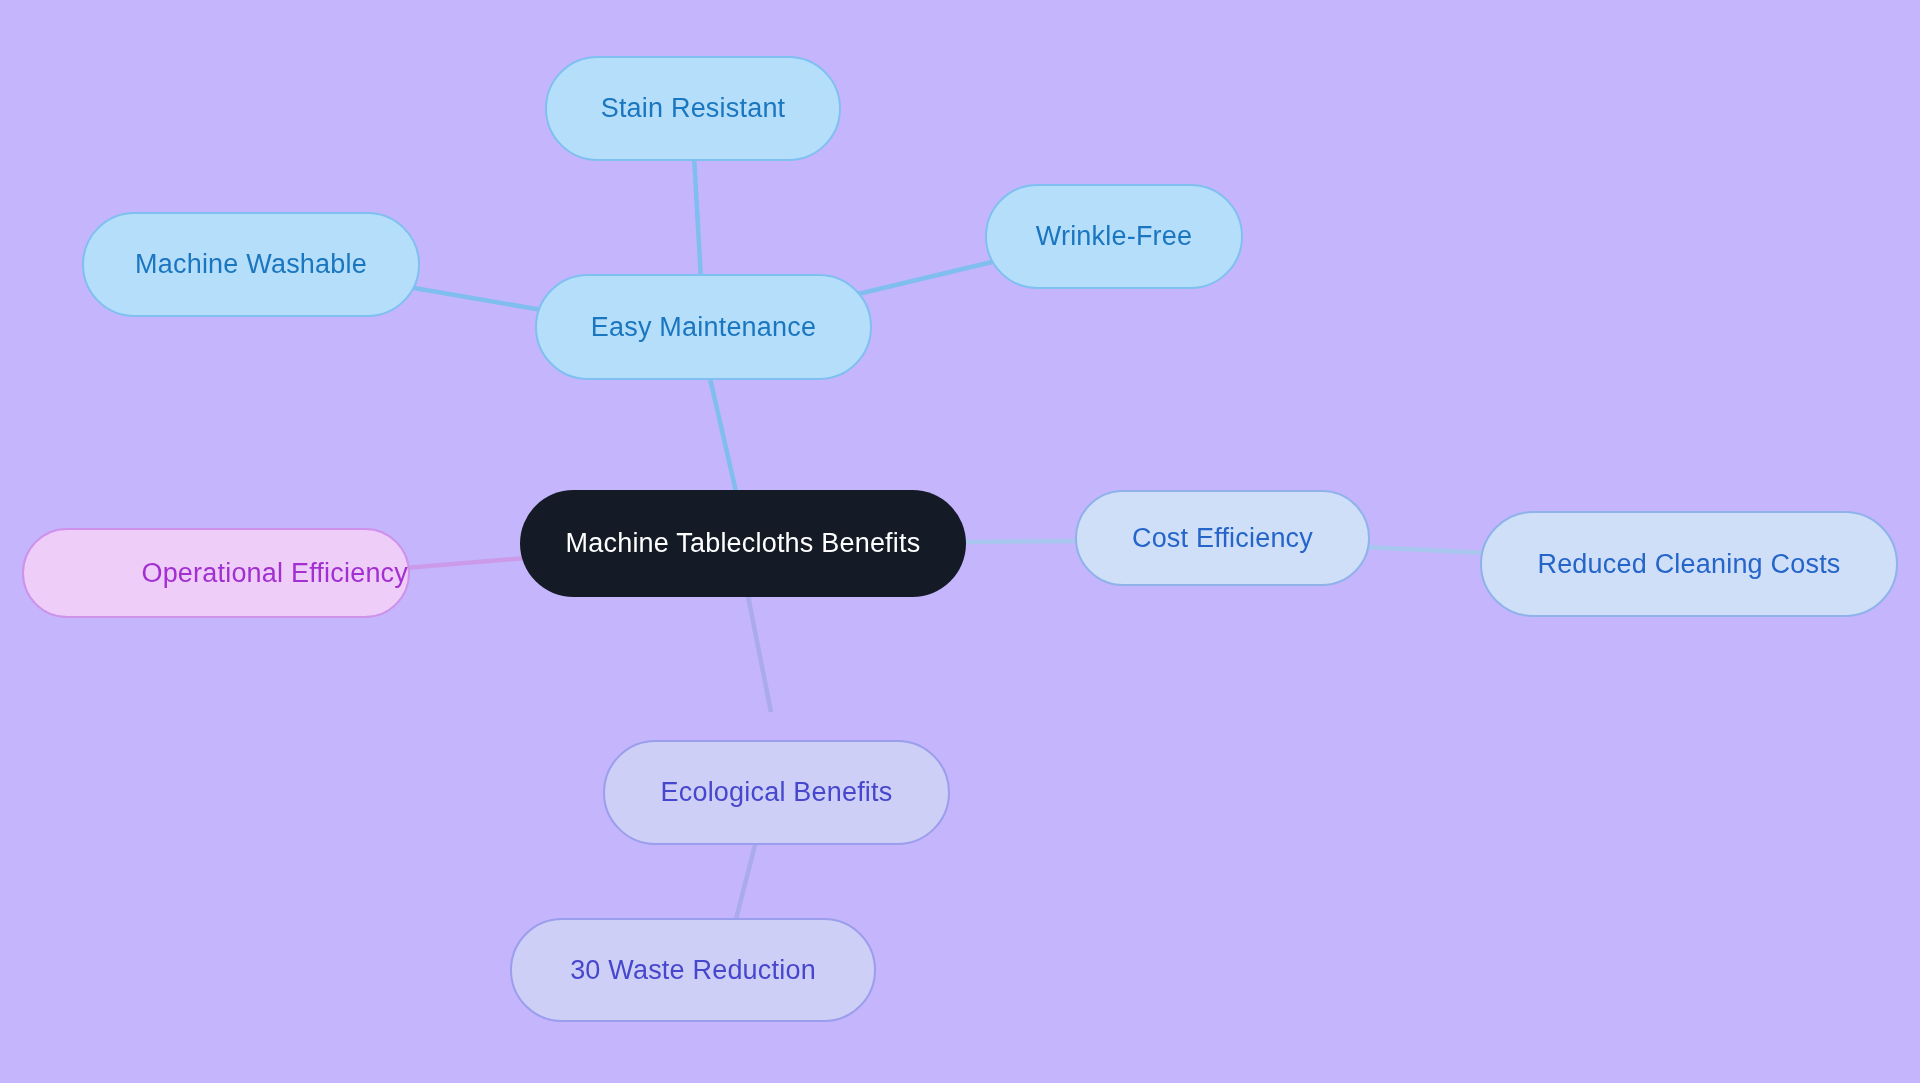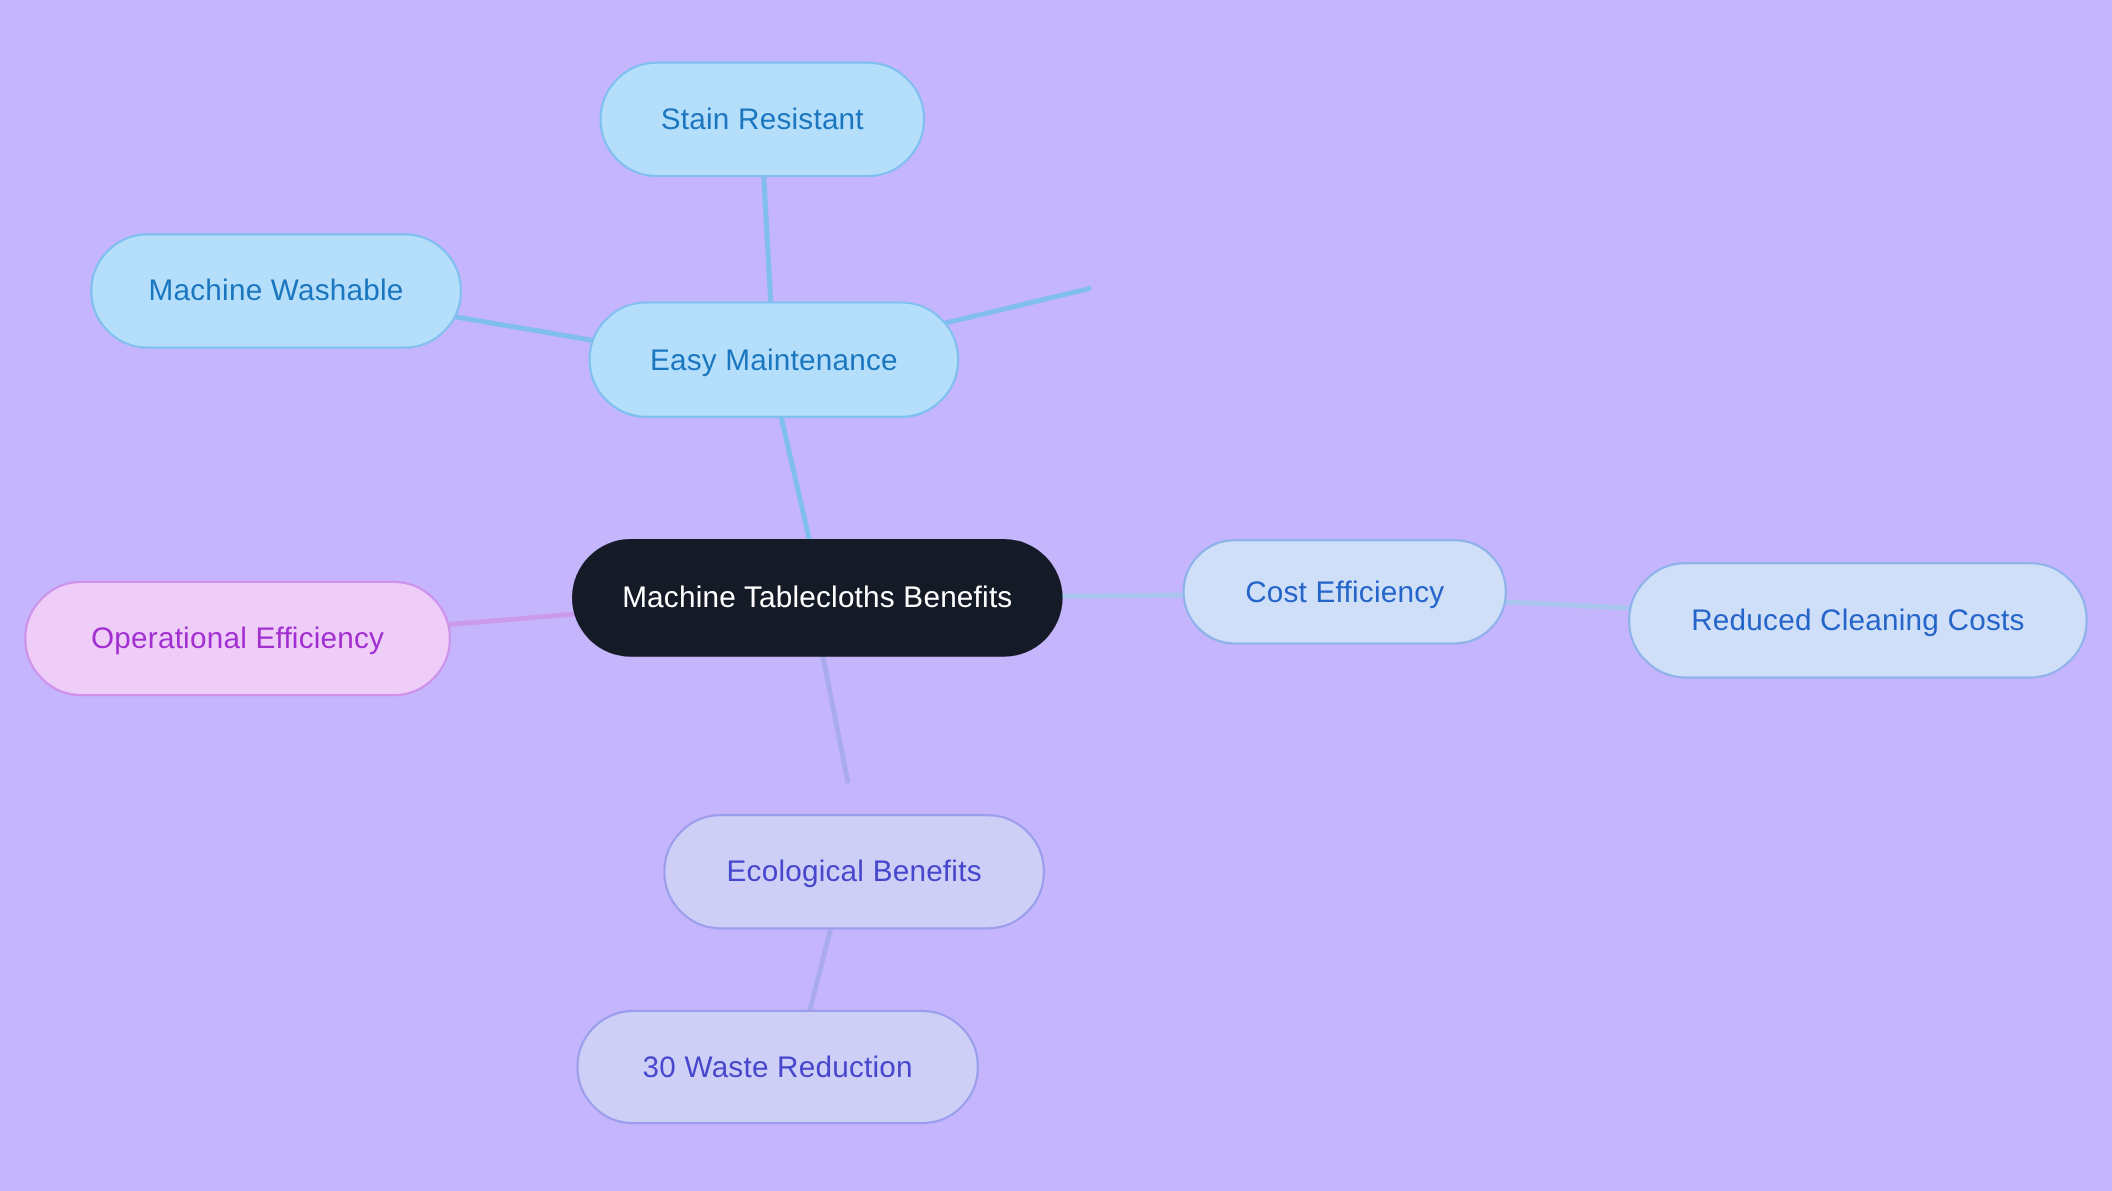--- a/index.html
+++ b/index.html
@@ -45,23 +45,23 @@
   .g-lav  { background: #CDCFF7; border: 2px solid #9B9EEC; color: #4747CD; }
 
   
   #n-root { left: 520px; top: 490px; width: 446px; height: 107px; }
   #n-stain { left: 545px; top: 56px;  width: 296px; height: 105px; }
   #n-machine { left: 82px;  top: 212px; width: 338px; height: 105px; }
   #n-wrinkle { left: 985px; top: 184px; width: 258px; height: 105px; }
   #n-easy { left: 535px; top: 274px; width: 337px; height: 106px; }
   #n-cost { left: 1075px; top: 490px; width: 295px; height: 96px; }
   #n-reduced { left: 1480px; top: 511px; width: 418px; height: 106px; }
-  #n-operational { left: 22px; top: 528px; width: 388px; height: 105px; }
+  #n-operational { left: 22px; top: 528px; width: 388px; height: 90px; justify-content: flex-end; }
   #n-ecological { left: 603px; top: 740px; width: 347px; height: 105px; }
-  #n-waste { left: 524px; top: 918px; width: 366px; height: 104px; align-items: center; }
+  #n-waste { left: 510px; top: 918px; width: 366px; height: 104px; align-items: center; }
 </style>
 </head>
 <body>
 
 <div class="canvas">
 
   <svg class="edges" width="1920" height="1083" viewBox="0 0 1920 1083">
     <line x1="694" y1="155" x2="701" y2="280" stroke="#7FBEEF" stroke-width="4.5"></line>
     <line x1="414" y1="288" x2="542" y2="310" stroke="#7FBEEF" stroke-width="4.5"></line>
     <line x1="858" y1="294" x2="992" y2="262" stroke="#7FBEEF" stroke-width="4.5"></line>
@@ -74,20 +74,23 @@
   </svg>
 
   <div id="n-stain" class="node g-sky">
     <span class="label">Stain Resistant</span>
   </div>
 
   <div id="n-machine" class="node g-sky">
     <span class="label">Machine Washable</span>
   </div>
 
+  <div id="n-wrinkle" class="node g-sky">
+    <span class="label">Wrinkle-Free</span>
+  </div>
 
   <div id="n-easy" class="node g-sky">
     <span class="label">Easy Maintenance</span>
   </div>
 
   <div id="n-root" class="node g-root">
     <span class="label">Machine Tablecloths Benefits</span>
   </div>
 
   <div id="n-reduced" class="node g-peri">

